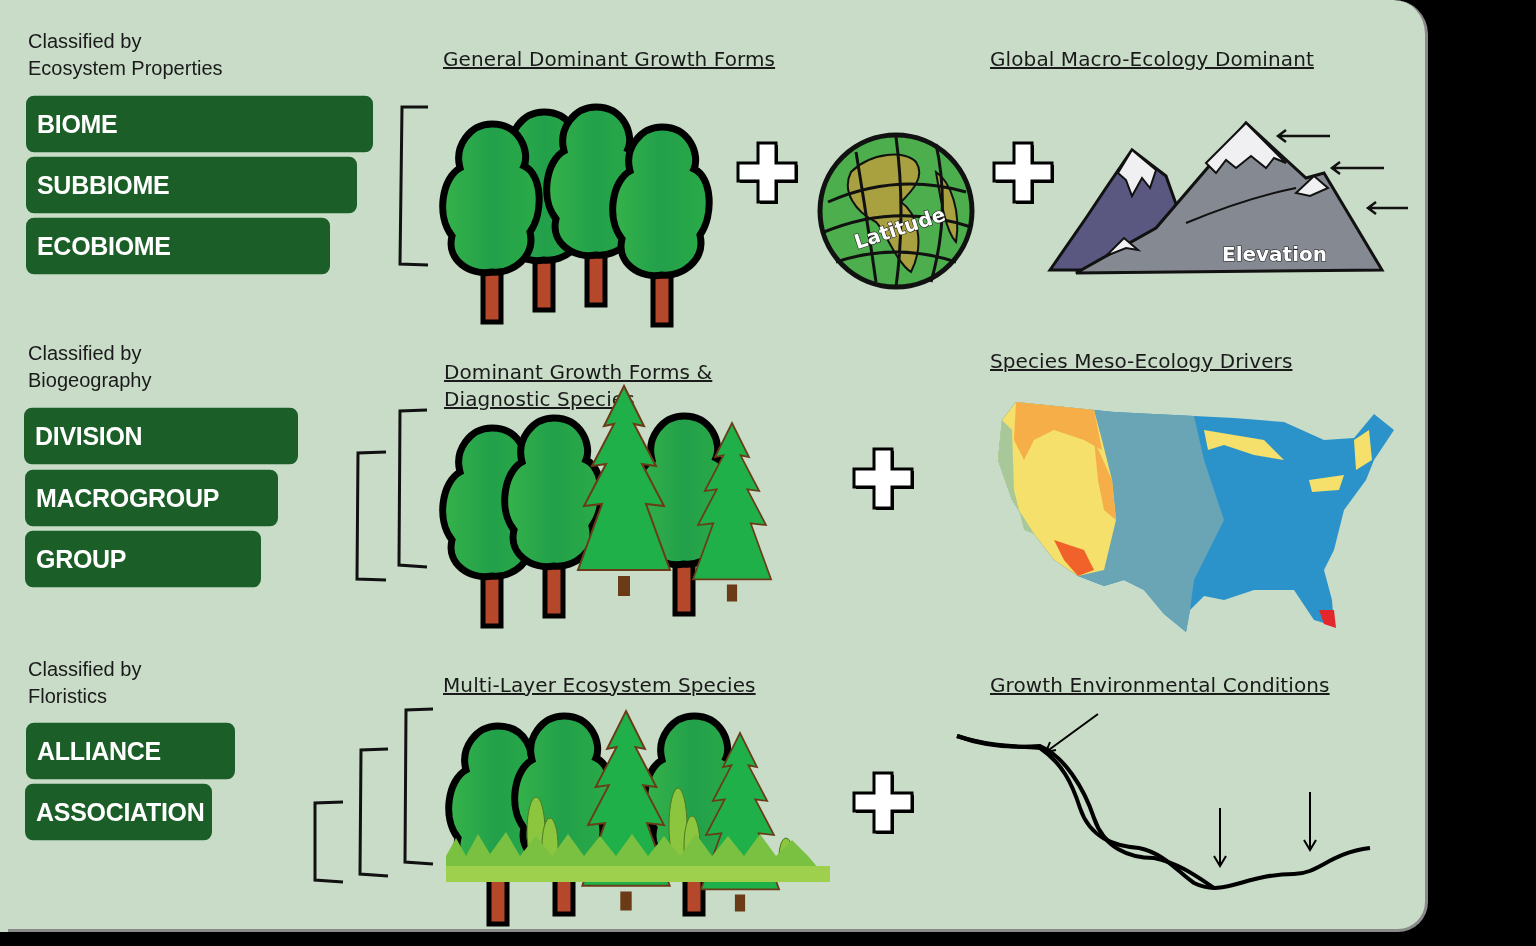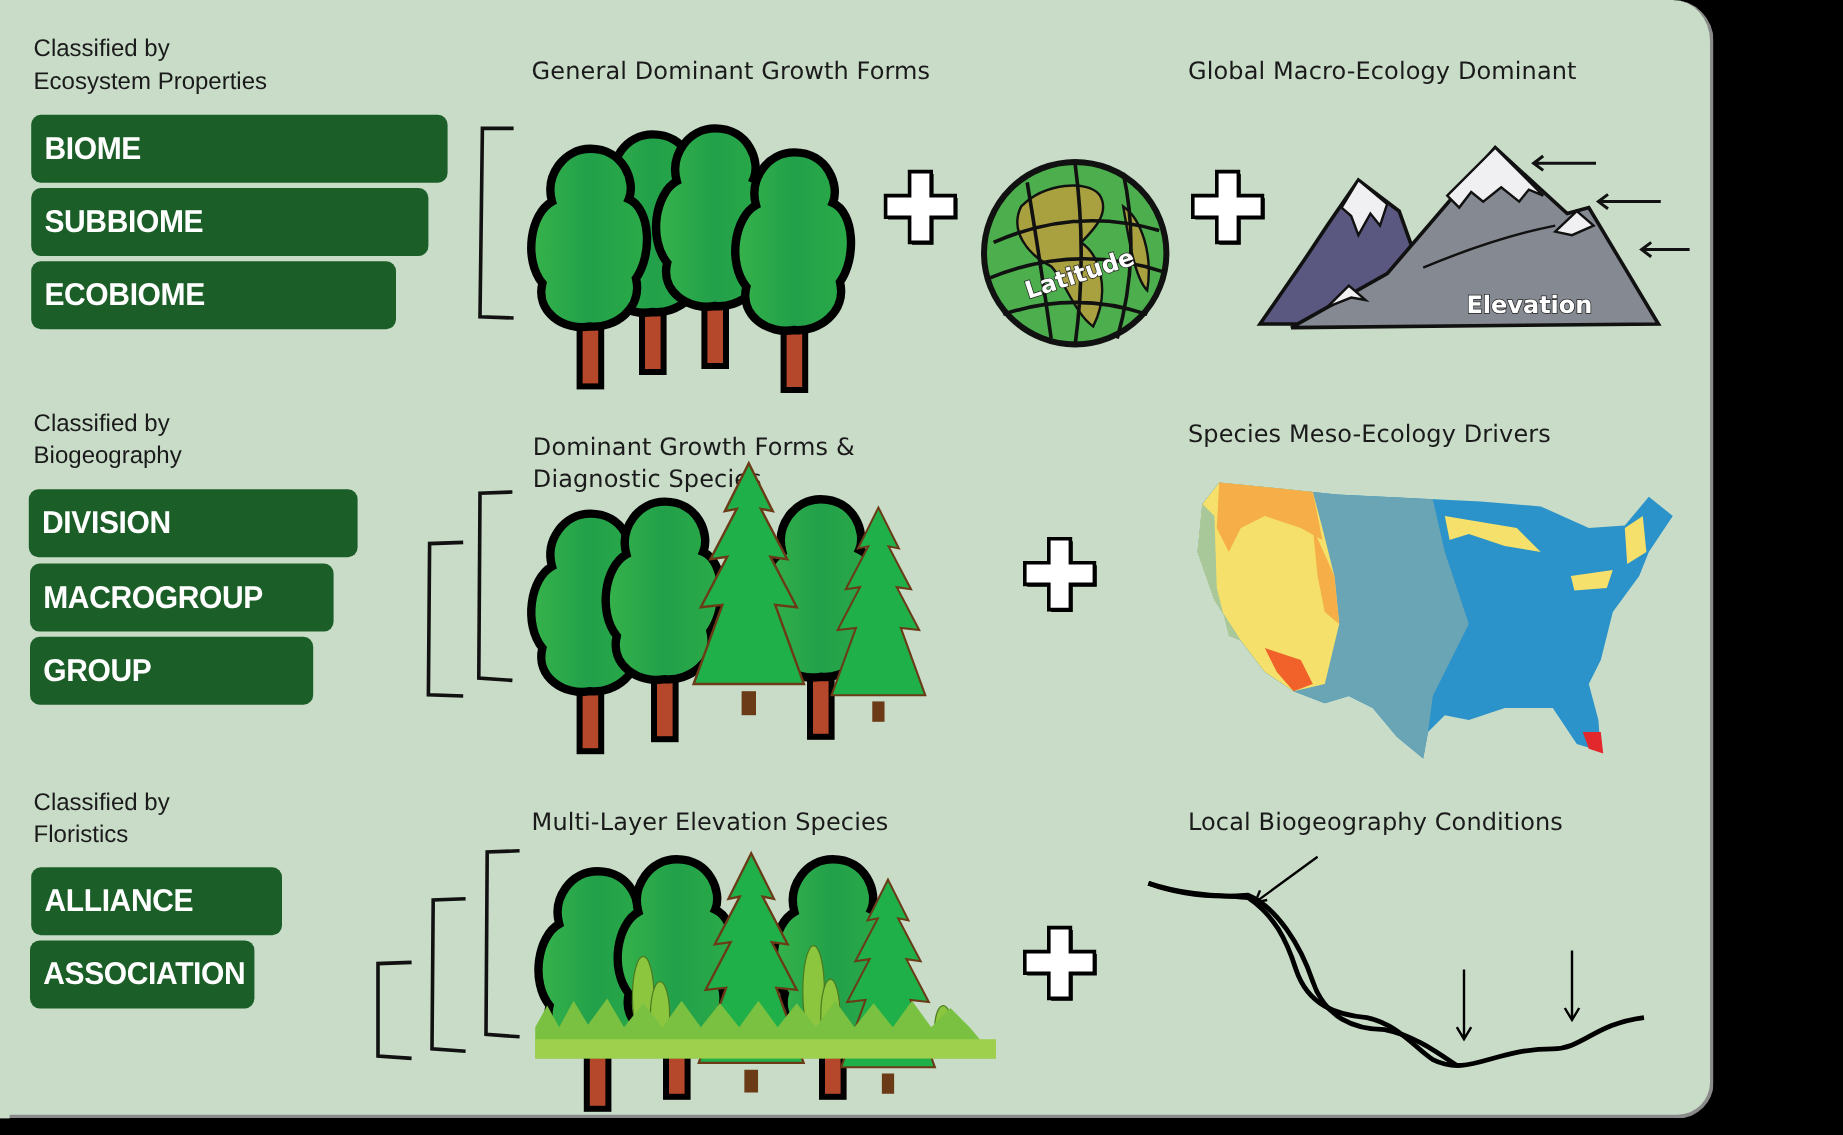--- a/index.html
+++ b/index.html
@@ -16,21 +16,21 @@
     .panel-left-edge {
       position: absolute; left: 0; top: 0; width: 8px; height: 932px;
       background: #c8dcc8;
     }
     .section-label {
       position: absolute; font-family: Liberation Sans, sans-serif; font-size: 20px;
       color: #1a1a1a; line-height: 27px; white-space: pre-line; font-weight: normal;
     }
     .heading {
       position: absolute; font-family: "DejaVu Sans", sans-serif; font-size: 20px;
-      color: #1a1a1a; line-height: 27px; white-space: pre-line; letter-spacing: 0.1px;
+      color: #1a1a1a; line-height: 27px; white-space: pre-line; letter-spacing: 0.1px; text-decoration: underline;
     }
     .level-btn {
       position: absolute; height: 54px; background: #1b5e27; border-radius: 8px;
       color: #fff; font-family: "Liberation Sans", sans-serif; font-weight: bold;
       font-size: 25px; line-height: 54px; padding-left: 11px; box-sizing: border-box;
       letter-spacing: -0.3px; transform: scaleY(1.05);
     }
     svg { position: absolute; overflow: visible; }
     .icon-label {
       font-family: "DejaVu Sans", sans-serif; font-weight: bold; fill: #fff;
@@ -166,22 +166,22 @@
 <svg style="left:311px;top:799px;" width="36" height="86">
   <path d="M32 3 L4 4 L4 81 L32 83" fill="none" stroke="#111" stroke-width="3"></path>
 </svg>
 <svg style="left:356px;top:746px;" width="36" height="134">
   <path d="M32 3 L5 4 L4 128 L32 130" fill="none" stroke="#111" stroke-width="3"></path>
 </svg>
 <svg style="left:401px;top:706px;" width="36" height="162">
   <path d="M32 3 L5 4 L4 156 L32 158" fill="none" stroke="#111" stroke-width="3"></path>
 </svg>
 
-<div class="heading" style="left:443px;top:672px;">Multi-Layer Elevation Species</div>
-<div class="heading" style="left:990px;top:672px;">Local Biogeography Conditions</div>
+<div class="heading" style="left:443px;top:672px;">Multi-Layer Ecosystem Species</div>
+<div class="heading" style="left:990px;top:672px;">Growth Environmental Conditions</div>
 
 <svg style="left:446px;top:706px;" width="384" height="176">
   <use href="#dtree" x="52" y="98"></use>
   <use href="#dtree" x="118" y="88"></use>
   <use href="#dtree" x="248" y="88"></use>
   <use href="#conifer" x="180" y="100" transform="translate(180,100) scale(0.95) translate(-180,-100)"></use>
   <use href="#conifer" x="294" y="112" transform="translate(294,112) scale(0.85) translate(-294,-112)"></use>
   <g fill="#8cc63f" stroke="#4a7a20" stroke-width="1">
     <ellipse cx="90" cy="125" rx="9" ry="34"></ellipse>
     <ellipse cx="104" cy="140" rx="8" ry="28"></ellipse>

